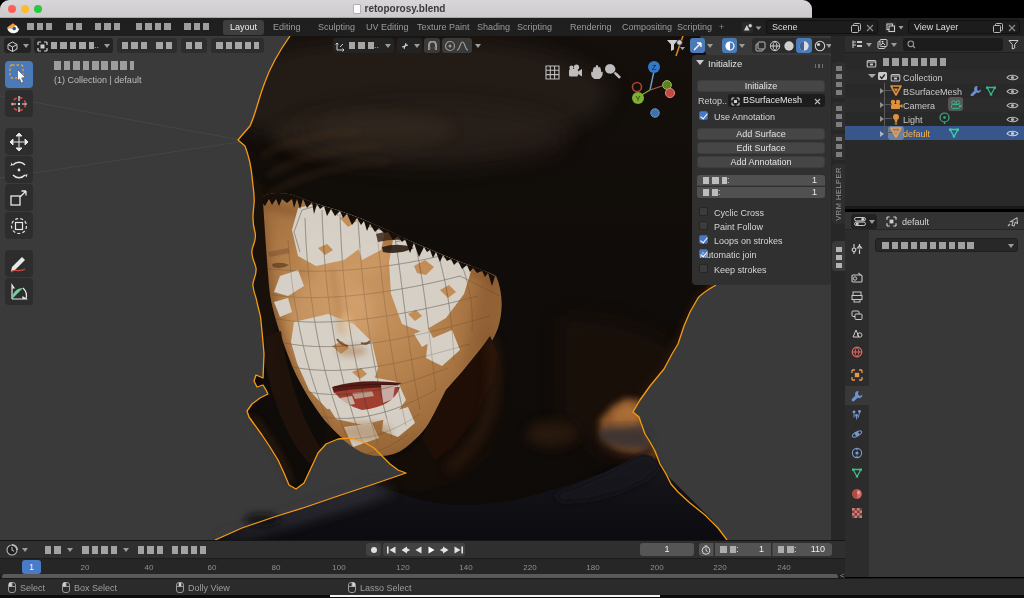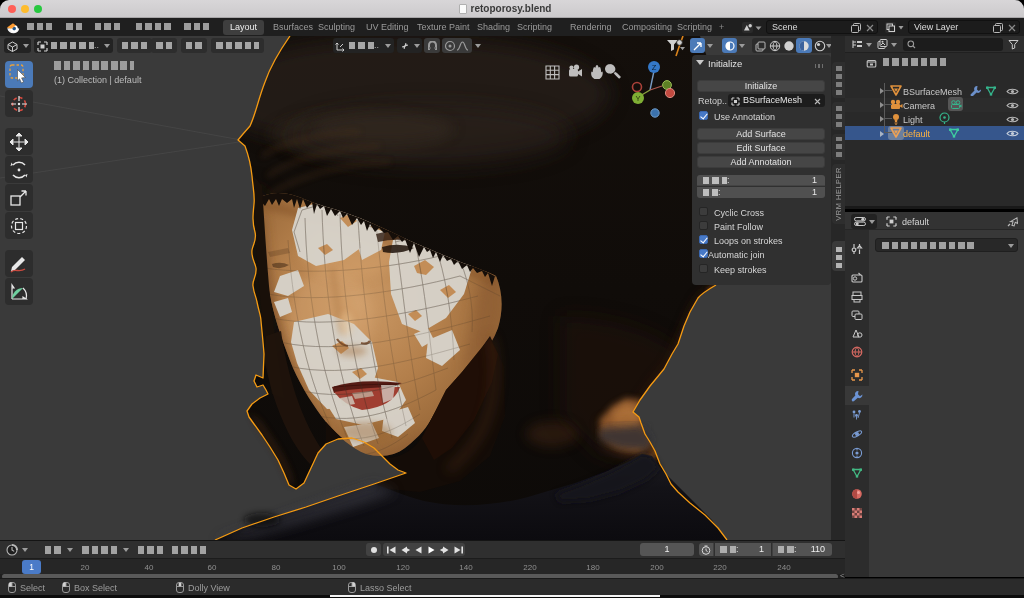--- a/index.html
+++ b/index.html
@@ -3,21 +3,21 @@
 <style>
 *{margin:0;padding:0;box-sizing:border-box}
 html,body{width:1024px;height:598px;background:#000;overflow:hidden}
 body{font-family:"Liberation Sans",sans-serif;position:relative;font-size:9px;color:#d0d0d0}
 .abs{position:absolute}
 
 .jp{display:inline-block;height:7.5px;background:repeating-linear-gradient(90deg,currentColor 0 6.5px,transparent 6.5px 9.5px);opacity:.72;vertical-align:middle}
 .jps{display:inline-block;height:6.5px;background:repeating-linear-gradient(90deg,currentColor 0 5.5px,transparent 5.5px 8px);opacity:.75;vertical-align:middle}
 .jpv{display:block;width:6px;background:repeating-linear-gradient(0deg,currentColor 0 5px,transparent 5px 8px);opacity:.7;margin:0 auto}
 
-#titlebar{left:0;top:0;width:1024px;height:18px;background:linear-gradient(#d8d6d8,#cccacc);border-radius:9px 9px 0 0;border-bottom:1px solid #a8a6a8}
+#titlebar{left:0;top:0;width:812px;height:18px;background:linear-gradient(#d8d6d8,#cccacc);border-radius:9px 9px 0 0;border-bottom:1px solid #a8a6a8}
 .tl{position:absolute;top:5px;width:8px;height:8px;border-radius:50%}
 #title{position:absolute;left:0;right:14px;top:3px;text-align:center;color:#3a3a3a;font-size:10px;font-weight:700}
 #docicon{display:inline-block;width:8px;height:10px;background:#fbfbfb;border:1px solid #b0b0b0;border-radius:1px;vertical-align:-2px;margin-right:4px}
 
 #topbar{left:0;top:18px;width:1024px;height:18px;background:#1f1f1f}
 #topbar .menu{position:absolute;top:4.5px;color:#cecece}
 .tab{position:absolute;top:1.5px;height:15px;line-height:15px;padding:0 7px;color:#9a9a9a;border-radius:3px}
 .tab.active{background:#3e3e3e;color:#efefef}
 .idfield{position:absolute;top:2px;height:14px;background:#1c1c1c;border:1px solid #111;border-radius:3px;color:#dcdcdc;line-height:12px}
 
@@ -449,21 +449,21 @@
       <circle cx="8.2" cy="7.6" r="1.8" fill="#265787"></circle>
       <path d="M1 6.5 L7 2.2 L10 4.5 L4.5 8.2 Z" fill="#ff9d33"></path>
       <path d="M1.2 7.2 C2 10.8 5 12.6 8 12.3 C11 12 13 9.8 13.2 7.4 L10.6 7.2 C10.2 9 9.2 9.9 7.8 9.9 C6.2 9.9 5 8.9 4.6 7.4 Z" fill="#fff" opacity=".95"></path>
     </svg>
   <span class="menu jp" style="left:27px;width:26px"></span>
   <span class="menu jp" style="left:66px;width:17px"></span>
   <span class="menu jp" style="left:95px;width:27px"></span>
   <span class="menu jp" style="left:136px;width:35px"></span>
   <span class="menu jp" style="left:184px;width:25px"></span>
   <span class="tab active" style="left:223px">Layout</span>
-  <span class="tab" style="left:266px">Bsurfaces</span>
+  <span class="tab" style="left:266px">Editing</span>
   <span class="tab" style="left:311px">Sculpting</span>
   <span class="tab" style="left:359px">UV Editing</span>
   <span class="tab" style="left:410px">Texture Paint</span>
   <span class="tab" style="left:470px">Shading</span>
   <span class="tab" style="left:510px">Scripting</span>
   <span class="tab" style="left:563px">Rendering</span>
   <span class="tab" style="left:615px">Compositing</span>
   <span class="tab" style="left:670px">Scripting</span>
   <span class="tab" style="left:712px;color:#8a8a8a">+</span>
   <svg class="abs" style="left:741px;top:3px" width="24" height="13" viewBox="0 0 24 13">
@@ -521,21 +521,21 @@
   <div class="btn" style="top:101px">Add Annotation</div>
   <div class="numf" style="top:120px;border-radius:3px 3px 0 0;border-bottom:1px solid #444"><span class="jp" style="width:24px;margin-left:6px"></span><span style="color:#dcdcdc">:</span><span class="abs" style="right:8px">1</span></div>
   <div class="numf" style="top:132px;border-radius:0 0 3px 3px"><span class="jp" style="width:15px;margin-left:6px"></span><span style="color:#dcdcdc">:</span><span class="abs" style="right:8px">1</span></div>
   <span class="cb" style="left:7px;top:152px"></span>
     <span class="cblab" style="left:22px;top:153px">Cyclic Cross</span>
   <span class="cb" style="left:7px;top:166px"></span>
     <span class="cblab" style="left:22px;top:167px">Paint Follow</span>
   <span class="cb on" style="left:7px;top:180px"></span>
     <span class="cblab" style="left:22px;top:181px">Loops on strokes</span>
   <span class="cb on" style="left:7px;top:194px"></span>
-    <span class="cblab" style="left:16px;top:195px">Automatic join</span>
+    <span class="cblab" style="left:8px;top:195px">Automatic join</span>
   <span class="cb" style="left:7px;top:209px"></span>
     <span class="cblab" style="left:22px;top:210px">Keep strokes</span>
 </div>
 <div id="tabstrip" class="abs">
   <div class="vtab" style="top:26px;height:36px">
       <span class="jpv" style="height:30px"></span>
     </div>
   <div class="vtab" style="top:66px;height:28px">
       <span class="jpv" style="height:22px"></span>
     </div>
@@ -575,20 +575,37 @@
       </svg>
   </div>
   <div class="orow" style="top:19px">
     <svg class="abs" style="left:21px;top:2.5px" width="11" height="10" viewBox="0 0 11 10">
         <rect x="1.2" y="2.5" width="8.6" height="6.5" rx="1" fill="none" stroke="#c2c2c2" stroke-width="1.1"></rect>
         <path d="M1.2,4 h8.6" stroke="#c2c2c2"></path>
         <rect x="4" y="5.5" width="3" height="2" fill="#c2c2c2"></rect>
       </svg>
     <span class="jp" style="position:absolute;left:38px;top:3px;width:66px;color:#cdcdcd"></span>
   </div>
+  <div class="orow" style="top:33.5px;background:#2c2c2c">
+    <span class="abs" style="left:23px;top:4px;width:0;height:0;border-left:4px solid transparent;border-right:4px solid transparent;border-top:4.5px solid #a9a9a9"></span>
+    <span class="abs" style="left:33px;top:2px;width:8.5px;height:8.5px;background:#c9c9c9;border-radius:1.5px"></span>
+    <svg class="abs" style="left:34px;top:3px" width="7" height="7" viewBox="0 0 7 7">
+        <path d="M1,3.5 l1.8,2 3,-4" stroke="#222" stroke-width="1.3" fill="none"></path>
+      </svg>
+    <svg class="abs" style="left:45px;top:2px" width="11" height="10" viewBox="0 0 11 10">
+        <rect x="1.2" y="2.5" width="8.6" height="6.5" rx="1" fill="none" stroke="#c2c2c2" stroke-width="1.1"></rect>
+        <path d="M1.2,4 h8.6" stroke="#c2c2c2"></path>
+        <rect x="4" y="5.5" width="3" height="2" fill="#c2c2c2"></rect>
+      </svg>
+    <span class="abs" style="left:58px;top:1px">Collection</span>
+    <svg class="abs" style="left:161px;top:3px" width="13" height="9" viewBox="0 0 13 9">
+        <path d="M1,4.5 C3,1.5 10,1.5 12,4.5 C10,7.5 3,7.5 1,4.5 Z" fill="none" stroke="#b5b5b5" stroke-width="1.1"></path>
+        <circle cx="6.5" cy="4.5" r="1.6" fill="#b5b5b5"></circle>
+      </svg>
+  </div>
   <div class="orow" style="top:47.5px">
     <span class="abs" style="left:35px;top:4.5px;width:0;height:0;border-top:3.5px solid transparent;border-bottom:3.5px solid transparent;border-left:4.5px solid #909090"></span>
     <svg class="abs" style="left:44px;top:0px" width="14" height="14" viewBox="0 0 14 14">
         <path d="M2,2 h10 l-5,9 Z" fill="none" stroke="#e0913c" stroke-width="1.6" stroke-linejoin="round"></path>
         <path d="M5,4.5 h4 l-2,3.5 Z" fill="#e0913c"></path>
       </svg>
     <span class="abs" style="left:58px;top:1px">BSurfaceMesh</span>
     <svg class="abs" style="left:125px;top:1.5px" width="12" height="11" viewBox="0 0 12 11">
         <path d="M7.5,1 a3,3 0 0 0 -3,4.4 L1,9 a1.4,1.4 0 0 0 2,2 L6.6,7.5 a3,3 0 0 0 4.4,-3 L8.6,6 7,4.4 Z" fill="#6b8fc9"></path>
       </svg>

